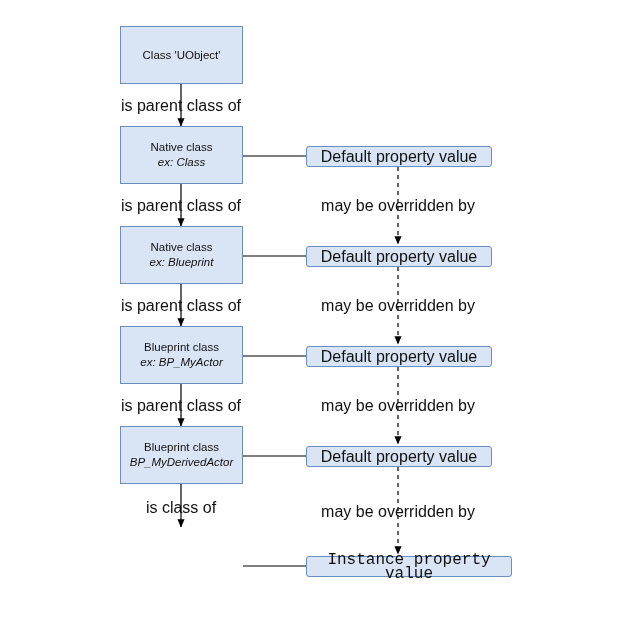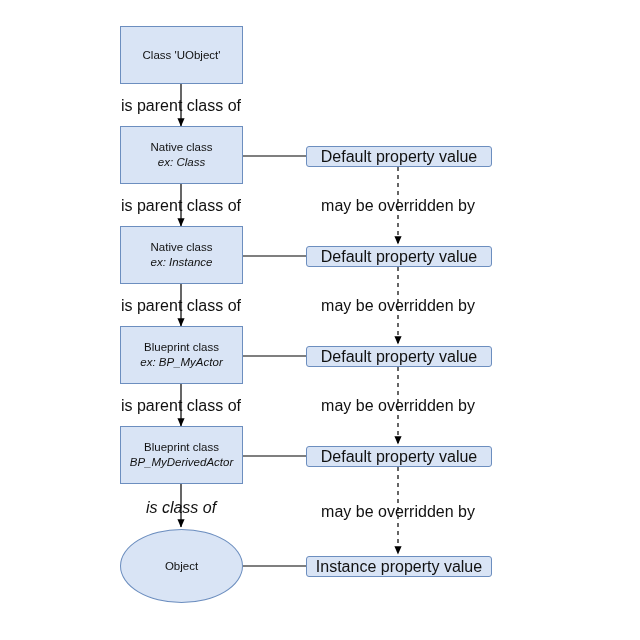--- a/index.html
+++ b/index.html
@@ -116,61 +116,58 @@
     <span class="l1">Class 'UObject'</span>
   </div>
 
   <div class="node" style="left:120px; top:126px; width:123px; height:58px;">
     <span class="l1">Native class</span>
     <span class="l2">ex: Class</span>
   </div>
 
   <div class="node" style="left:120px; top:226px; width:123px; height:58px;">
     <span class="l1">Native class</span>
-    <span class="l2">ex: Instance</span>
+    <span class="l2">ex: Blueprint</span>
   </div>
 
   <div class="node" style="left:120px; top:326px; width:123px; height:58px;">
     <span class="l1">Blueprint class</span>
     <span class="l2">ex: BP_MyActor</span>
   </div>
 
   <div class="node" style="left:120px; top:426px; width:123px; height:58px;">
     <span class="l1">Blueprint class</span>
     <span class="l2">BP_MyDerivedActor</span>
   </div>
 
-  <div class="ellipse-node" style="left:120px; top:529px; width:123px; height:74px;">
-    <span>Object</span>
-  </div>
 
   <div class="prop-node" style="left:306px; top:146px; width:186px; height:21px;">
     <span>Default property value</span>
   </div>
 
   <div class="prop-node" style="left:306px; top:246px; width:186px; height:21px;">
     <span>Default property value</span>
   </div>
 
   <div class="prop-node" style="left:306px; top:346px; width:186px; height:21px;">
     <span>Default property value</span>
   </div>
 
   <div class="prop-node" style="left:306px; top:446px; width:186px; height:21px;">
     <span>Default property value</span>
   </div>
 
-  <div class="prop-node" style="left:306px; top:556px; width:186px; height:21px;">
+  <div class="prop-node" style="left:306px; top:556px; width:206px; height:21px;font-family:Liberation Mono, monospace;">
     <span>Instance property value</span>
   </div>
 
   <div class="edge-label" style="left:181px; top:99px;">is parent class of</div>
   <div class="edge-label" style="left:181px; top:199px;">is parent class of</div>
   <div class="edge-label" style="left:181px; top:299px;">is parent class of</div>
   <div class="edge-label" style="left:181px; top:399px;">is parent class of</div>
-  <div class="edge-label" style="left:181px; top:501px;font-style:italic;">is class of</div>
+  <div class="edge-label" style="left:181px; top:501px;">is class of</div>
 
   <div class="edge-label" style="left:398px; top:199px;">may be overridden by</div>
   <div class="edge-label" style="left:398px; top:299px;">may be overridden by</div>
   <div class="edge-label" style="left:398px; top:399px;">may be overridden by</div>
   <div class="edge-label" style="left:398px; top:505px;">may be overridden by</div>
 
 </div>
 
 </body></html>

